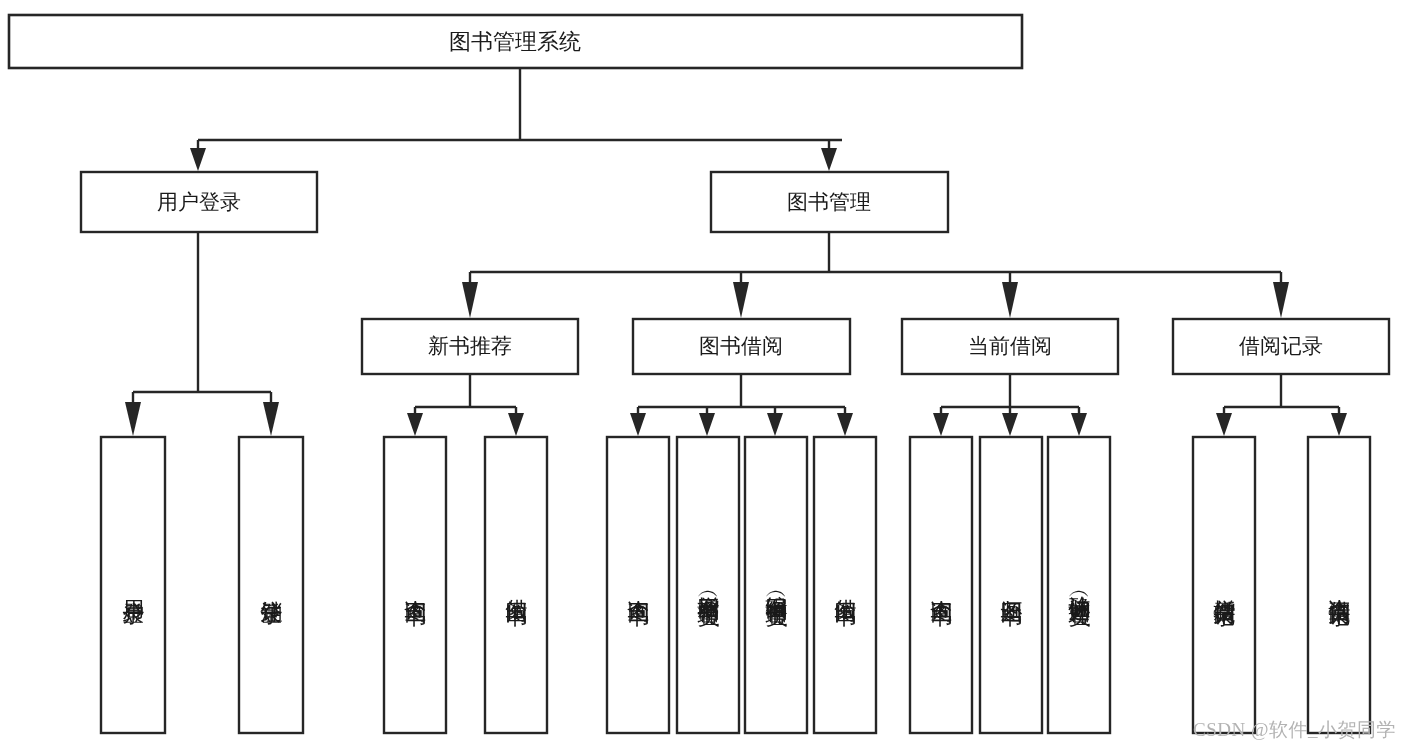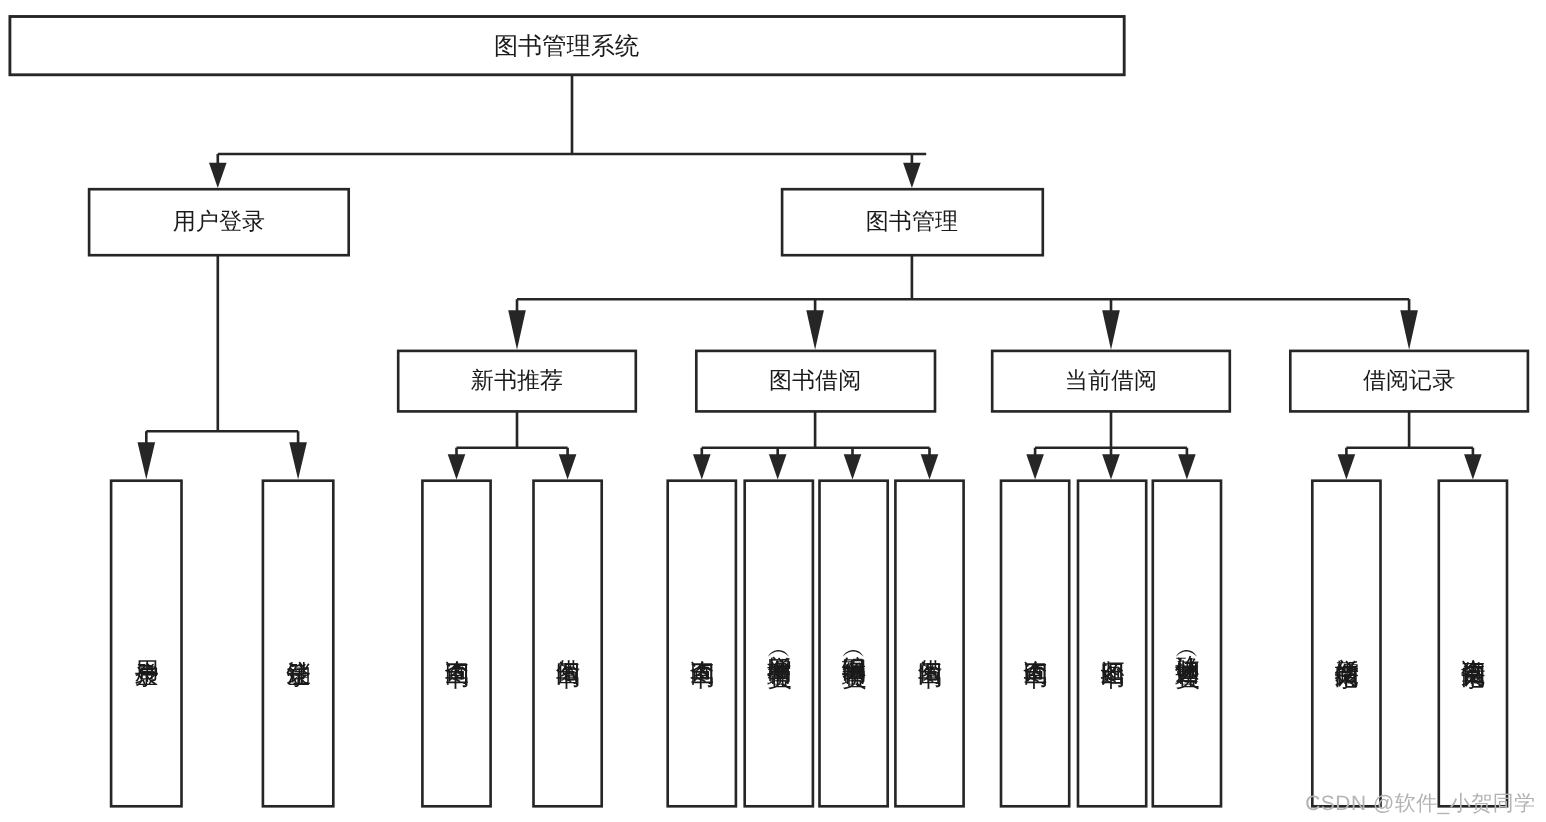--- a/index.html
+++ b/index.html
@@ -66,21 +66,21 @@
     text-align: center;
     display: flex;
     align-items: center;
     justify-content: center;
     pointer-events: none;
   }
   .watermark {
     position: absolute;
     right: 8px;
     bottom: 4px;
-    font-family: Liberation Sans, sans-serif;
+    font-family: Liberation Serif, serif;
     font-size: 19px;
     color: #b3b3b3;
     letter-spacing: 0.5px;
     white-space: nowrap;
   }
 </style>
 </head>
 <body>
 
 <div id="diagram-root">

